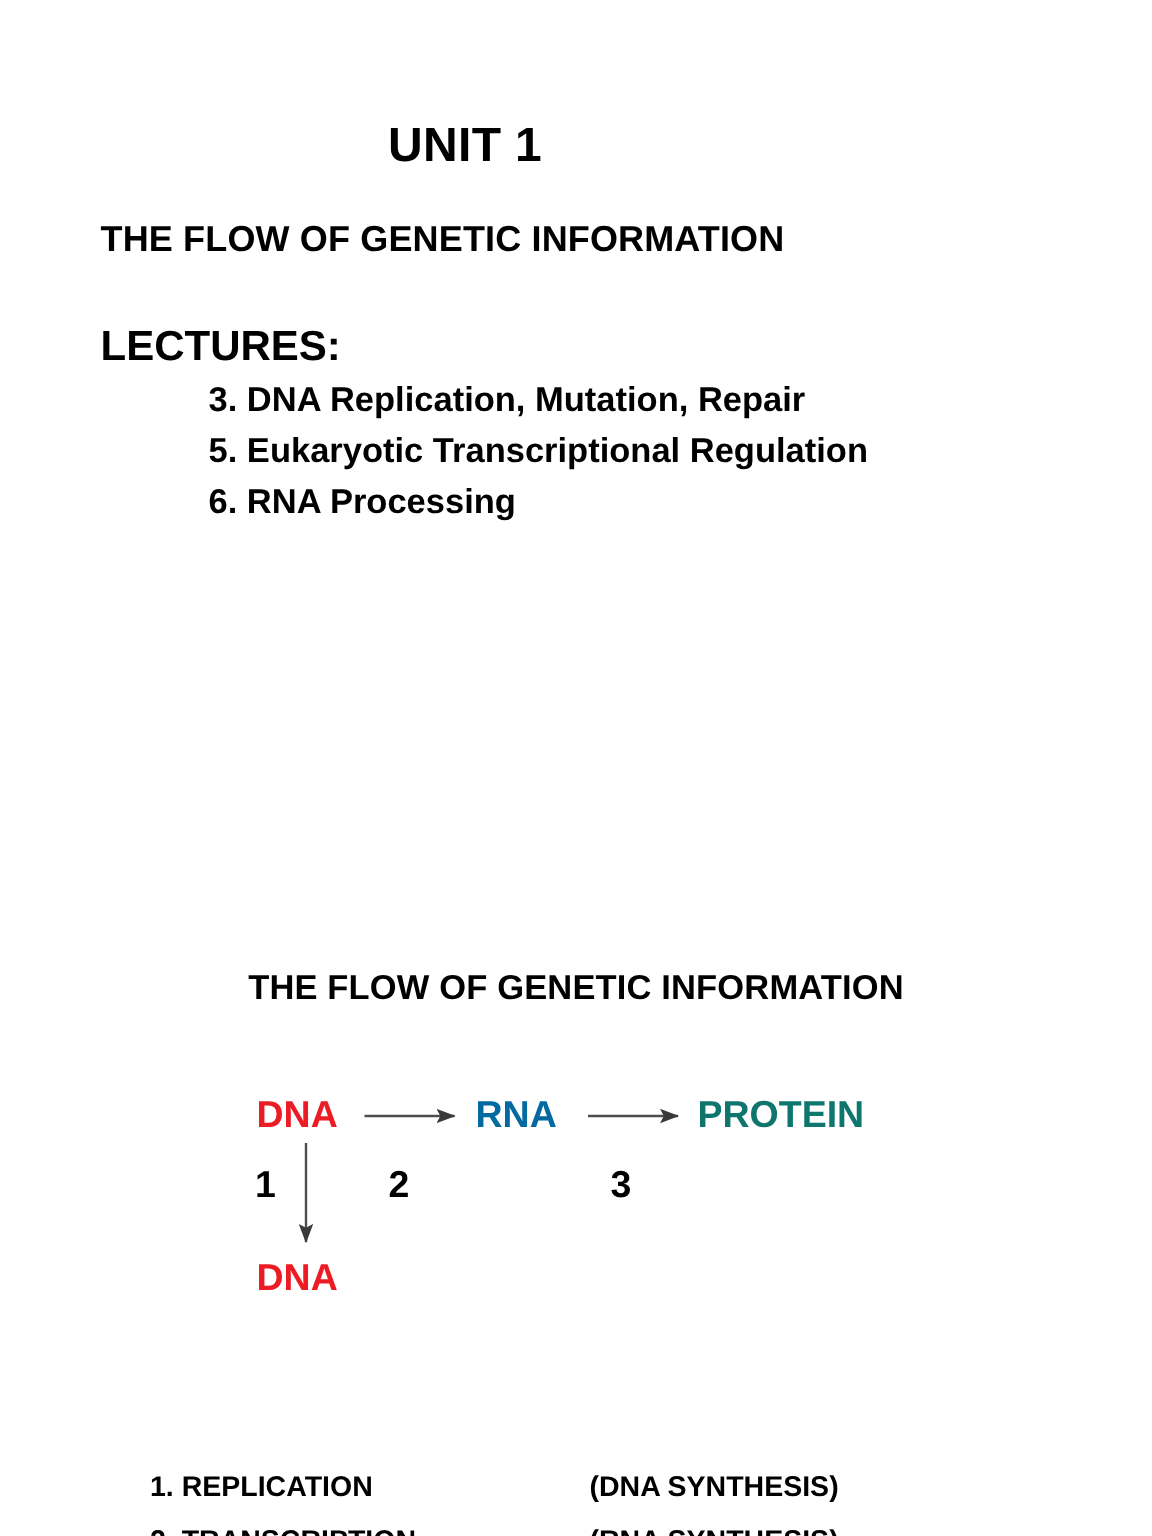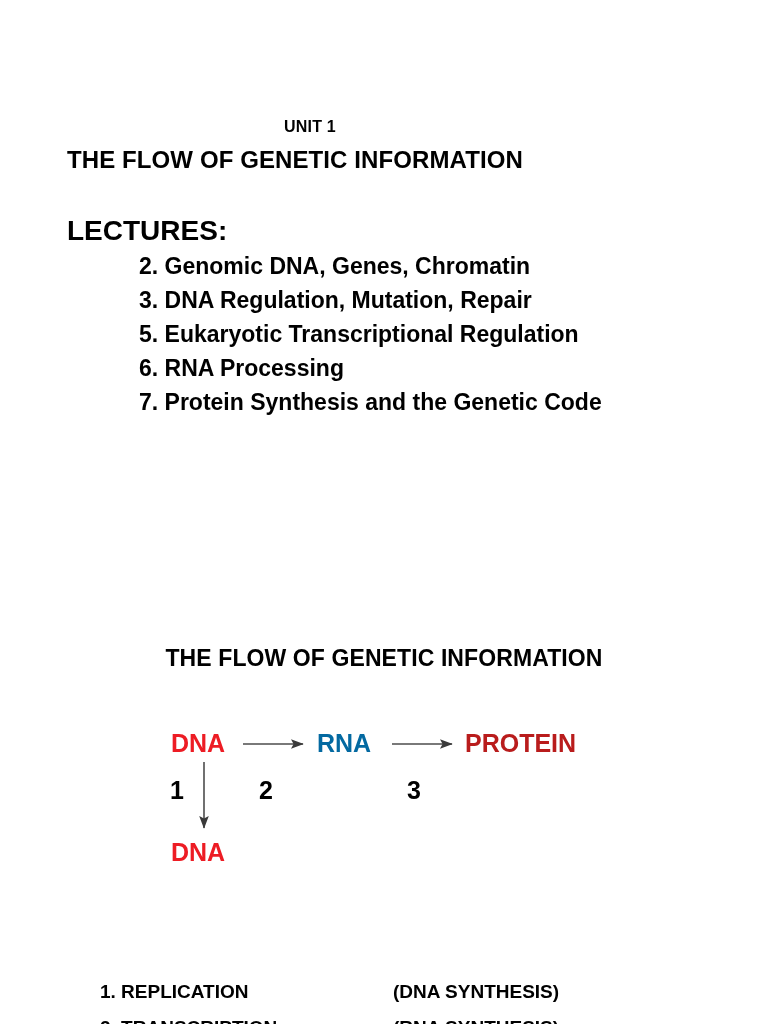--- a/index.html
+++ b/index.html
@@ -23,24 +23,23 @@
     overflow: hidden;
   }
 
   
   .unit-title {
     position: absolute;
     left: 0;
     top: 78px;
     width: 620px;
     text-align: center;
-    font-size: 16px;
+    font-size: 32px;
     font-weight: bold;
     letter-spacing: 0.2px;
-    margin-top: 40px;
   }
   .flow-heading-top {
     position: absolute;
     left: 67px;
     top: 146px;
     font-size: 24px;
     font-weight: bold;
     letter-spacing: 0.1px;
     white-space: nowrap;
   }
@@ -152,38 +151,30 @@
 <div class="page">
 
   <div class="unit-title">UNIT 1</div>
 
   <div class="flow-heading-top">THE FLOW OF GENETIC INFORMATION</div>
 
   <div class="lectures-label">LECTURES:</div>
 
   <ul class="lecture-list">
     <li>
-      <span class="lec-num">2.</span>
-      <span class="lec-text">Genomic DNA, Genes, Chromatin</span>
-    </li>
-    <li>
       <span class="lec-num">3.</span>
-      <span class="lec-text">DNA Regulation, Mutation, Repair</span>
+      <span class="lec-text">DNA Replication, Mutation, Repair</span>
     </li>
     <li>
       <span class="lec-num">5.</span>
       <span class="lec-text">Eukaryotic Transcriptional Regulation</span>
     </li>
     <li>
       <span class="lec-num">6.</span>
       <span class="lec-text">RNA Processing</span>
-    </li>
-    <li>
-      <span class="lec-num">7.</span>
-      <span class="lec-text">Protein Synthesis and the Genetic Code</span>
     </li>
   </ul>
 
   <div class="flow-heading-mid">THE FLOW OF GENETIC INFORMATION</div>
 
   <div class="diagram">
 
     <svg class="arrow-svg" viewBox="0 0 768 190">
       <defs>
         <marker id="ah" markerWidth="9" markerHeight="9" refX="7.5" refY="3" orient="auto" markerUnits="strokeWidth">
@@ -196,21 +187,21 @@
 
       <line x1="243" y1="44" x2="303" y2="44" stroke="#4d4d4d" stroke-width="1.6" marker-end="url(#ah)"></line>
 
       <line x1="392" y1="44" x2="452" y2="44" stroke="#4d4d4d" stroke-width="1.6" marker-end="url(#ah)"></line>
 
       <line x1="204" y1="62" x2="204" y2="128" stroke="#4d4d4d" stroke-width="1.6" marker-end="url(#ahv)"></line>
     </svg>
 
     <div class="node node-dna-top" style="color:#ED1C24">DNA</div>
     <div class="node node-rna" style="color:#0369a1">RNA</div>
-    <div class="node node-protein" style="color:#b91c1c">PROTEIN</div>
+    <div class="node node-protein" style="color:#0f766e">PROTEIN</div>
     <div class="node node-dna-bot" style="color:#ED1C24">DNA</div>
 
     <div class="step-num step-1">1</div>
     <div class="step-num step-2">2</div>
     <div class="step-num step-3">3</div>
   </div>
 
   <ul class="process-list">
     <li>
       <span class="proc-name">1. REPLICATION</span>

